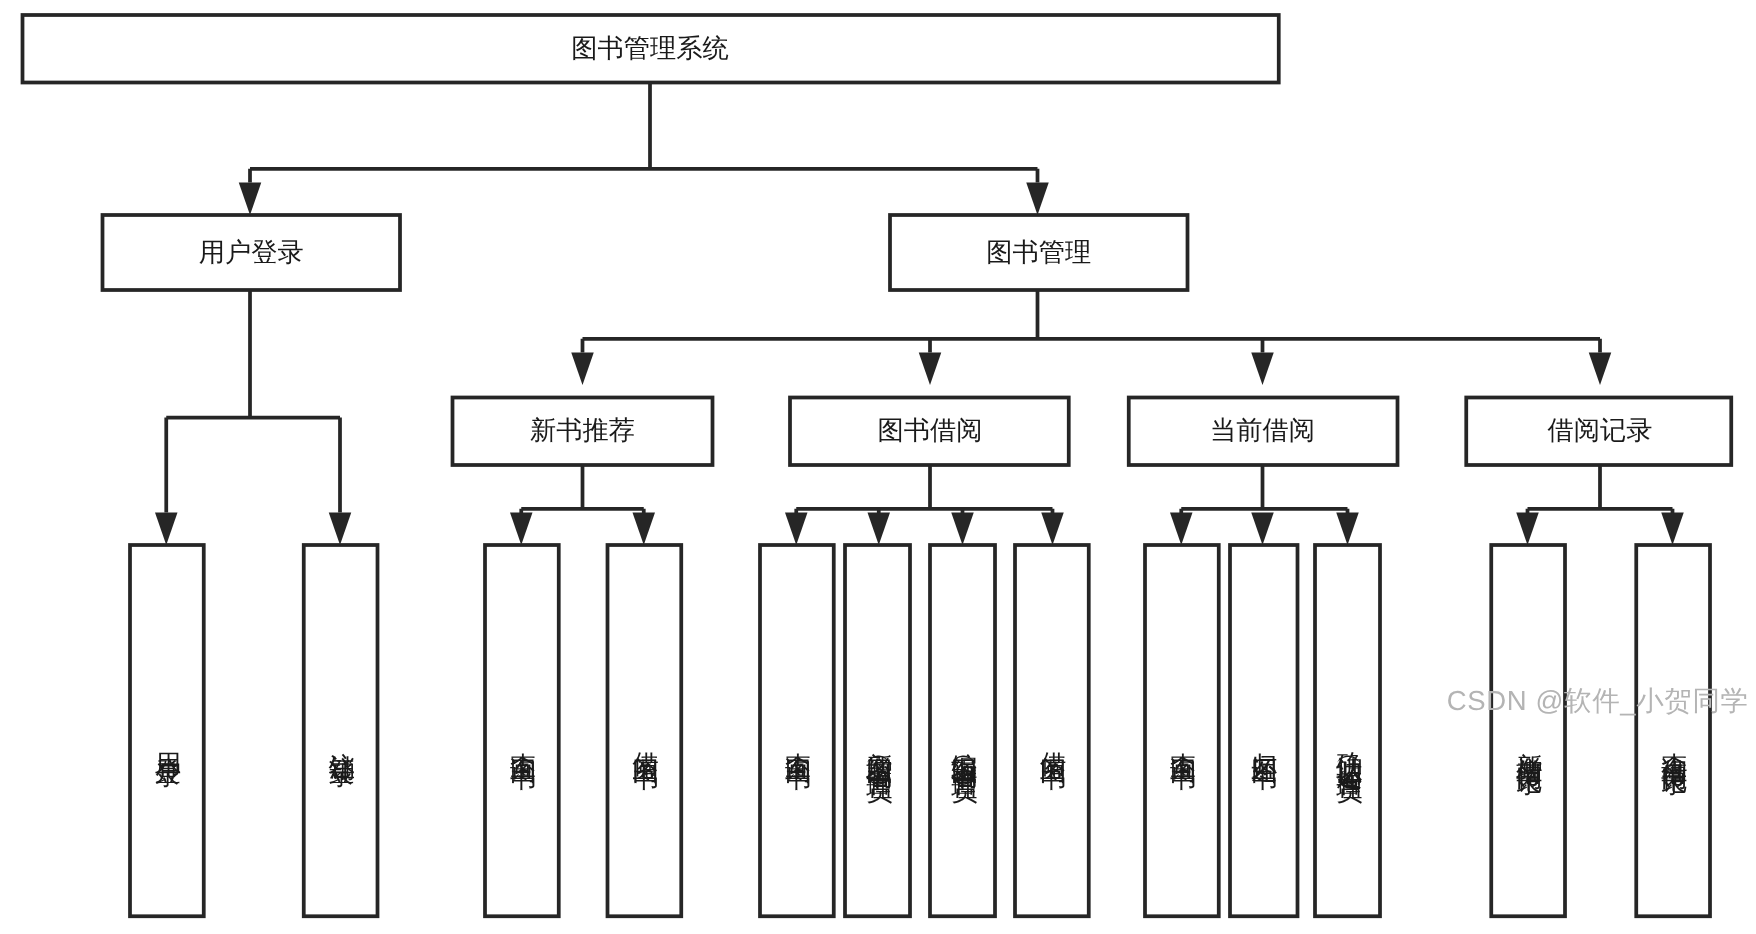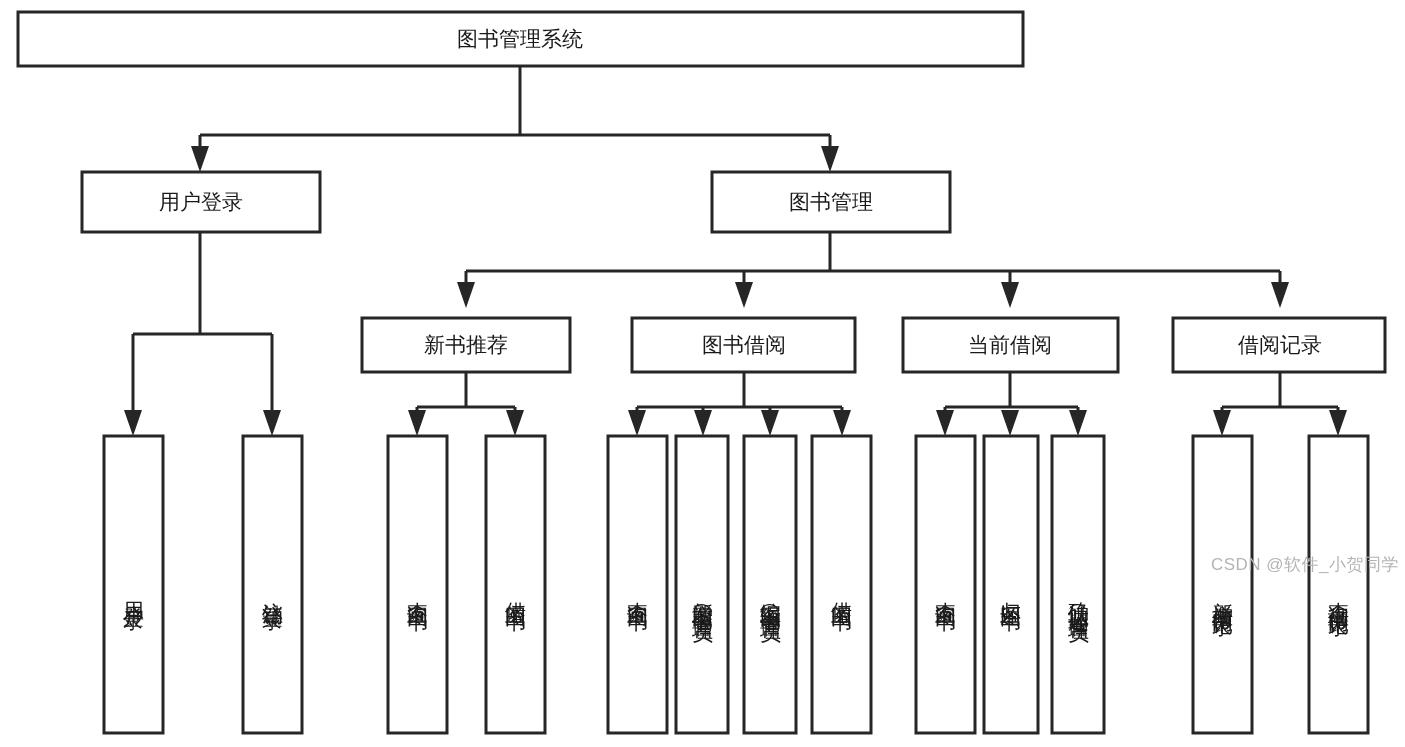--- a/index.html
+++ b/index.html
@@ -57,21 +57,21 @@
   }
   .arrow-head {
     fill: #262626;
     stroke: none;
   }
   .watermark {
     position: absolute;
     right: 6px;
     bottom: 6px;
     font-family: "Liberation Sans", "DejaVu Sans", sans-serif;
-    font-size: 17px;
+    font-size: 22px;
     color: #b4b4b4;
     white-space: nowrap;
     letter-spacing: 0.5px;
     user-select: none;
   }
 </style>
 </head>
 <body>
 
 <div id="diagram-root">

